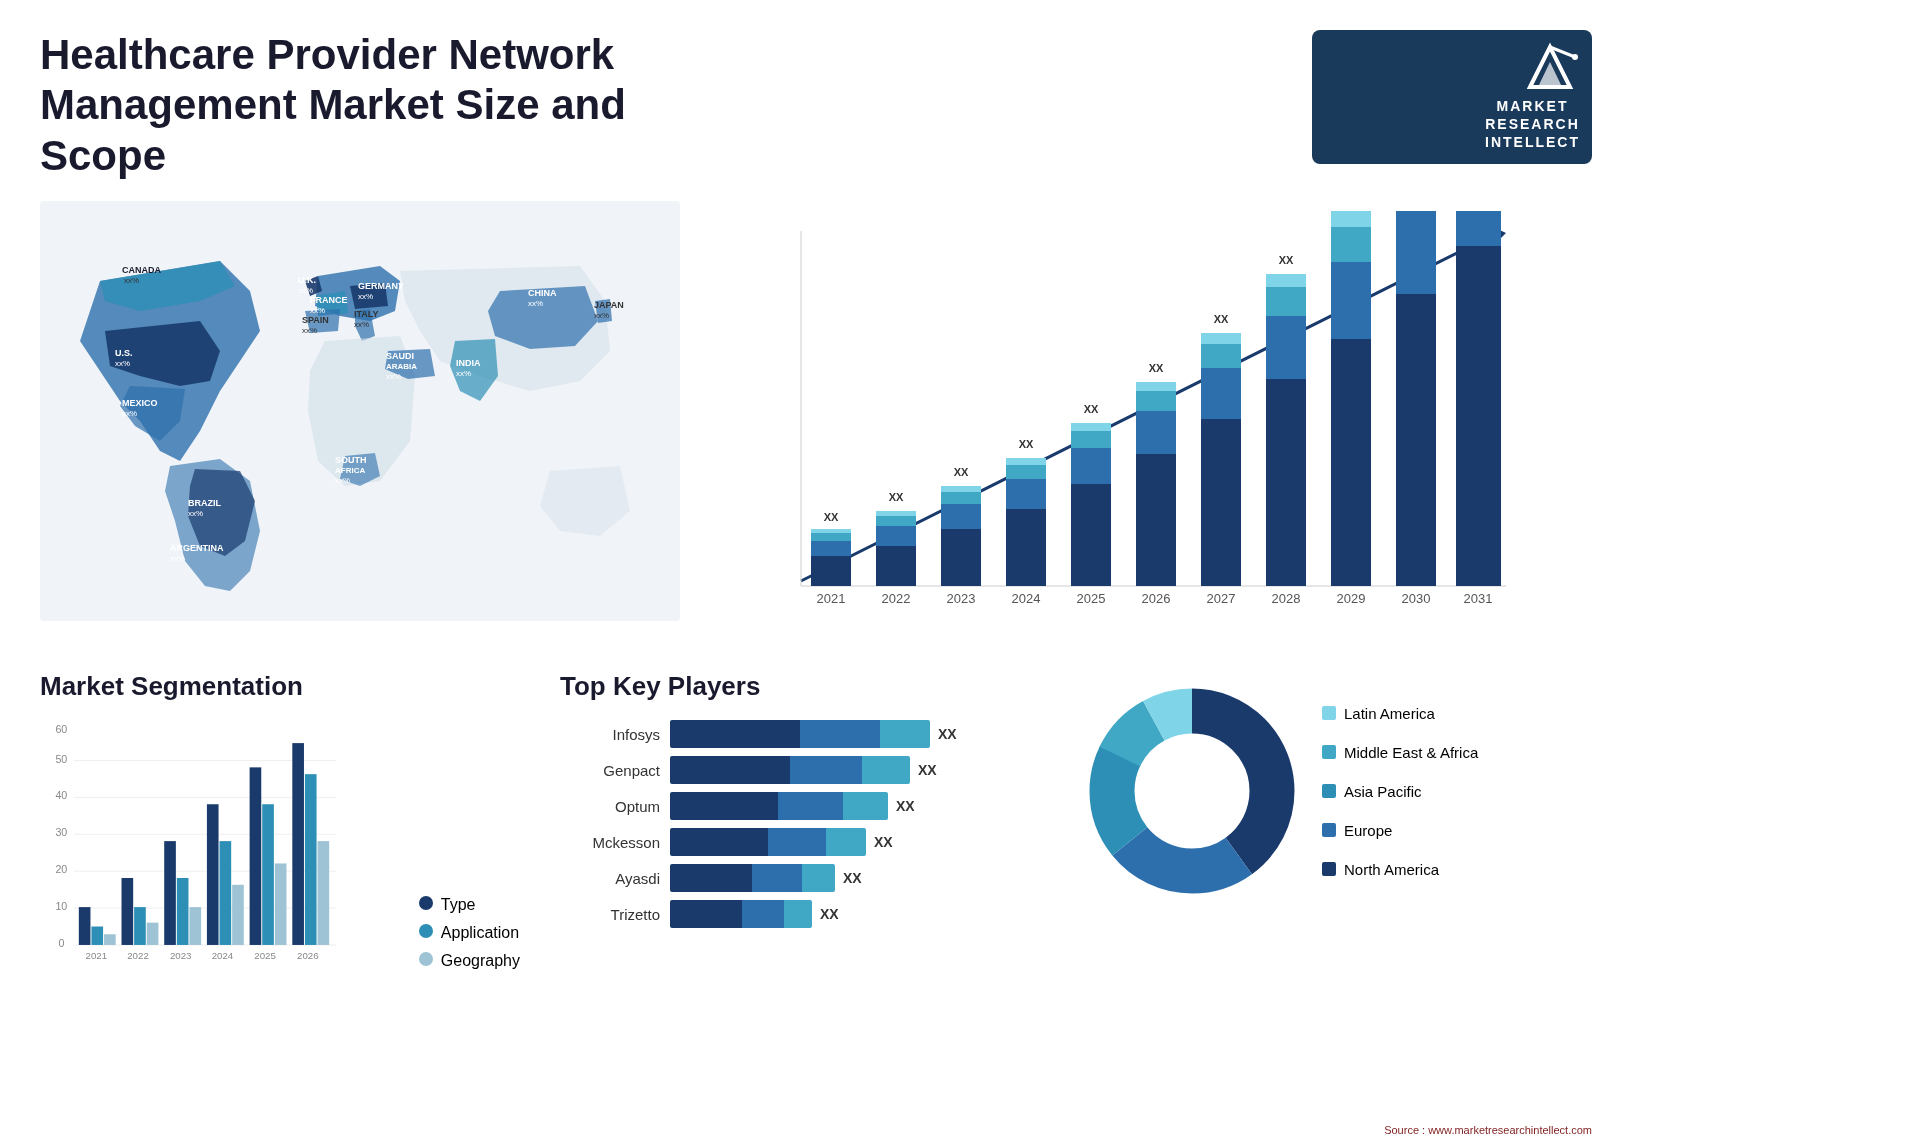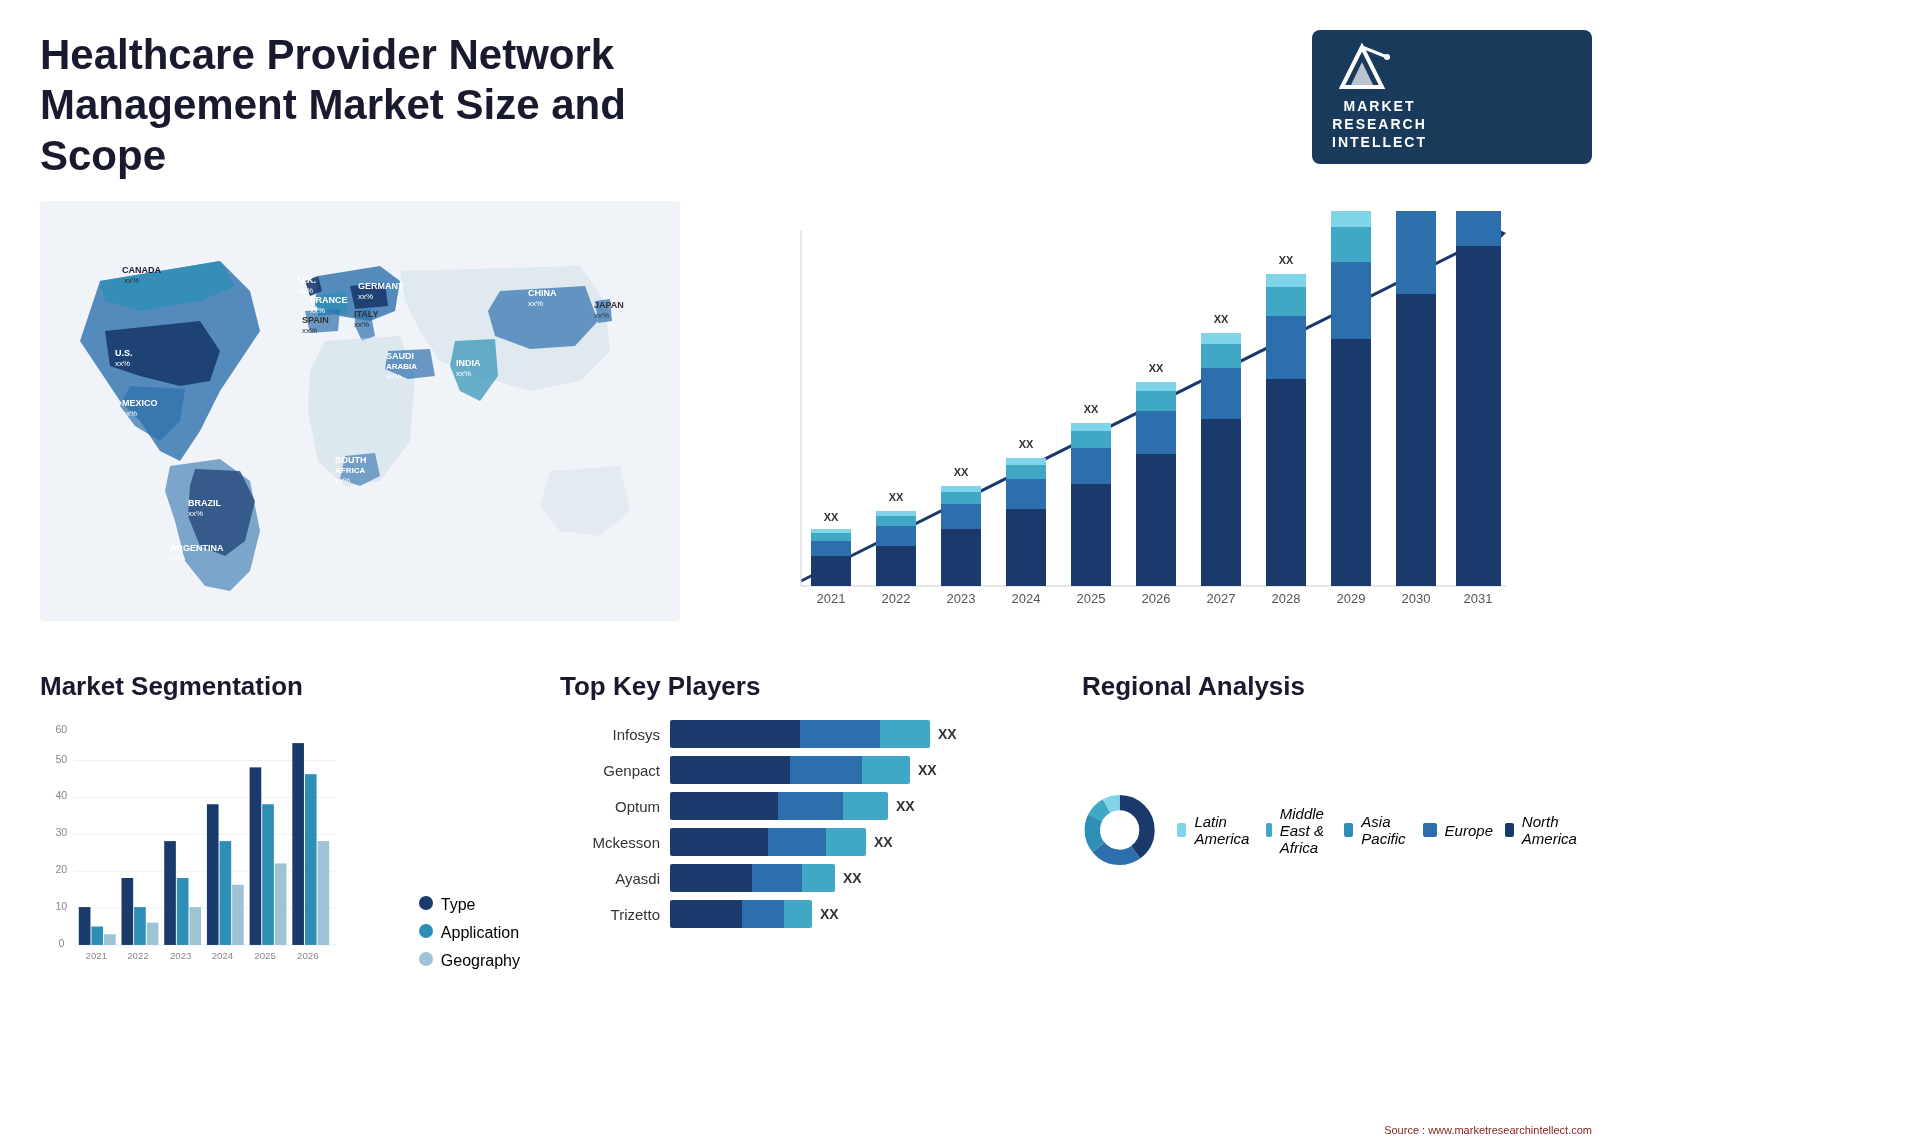--- a/index.html
+++ b/index.html
@@ -30,24 +30,24 @@
       font-size: 42px;
       font-weight: 600;
       color: #1a1a2e;
       max-width: 700px;
       line-height: 1.2;
     }
 
     .logo-area {
       display: flex;
       flex-direction: column;
-      align-items: flex-start;
+      align-items: flex-end;
       background: #1a3a5c;
       color: white;
-      padding: 12px 20px;
+      padding: 12px 12px;
       border-radius: 8px;
       width: 280px;
     }
 
     .logo-icon {
       width: 60px;
       height: 50px;
       margin-bottom: 5px;
     }
 
@@ -135,23 +135,22 @@
 
     .regional-content {
       display: flex;
       align-items: center;
       gap: 20px;
       margin-top: 10px;
     }
 
     .regional-legend {
       display: flex;
-      flex-direction: row;
-      gap: 12px;
-      font-style: italic;
+      flex-direction: column;
+      gap: 22px;
     }
 
     .regional-legend-item {
       display: flex;
       align-items: center;
       gap: 8px;
       font-size: 15px;
     }
 
     .regional-dot {
@@ -535,21 +534,20 @@
                 <div class="player-bar-seg3" style="width:28px;"></div>
               </div>
               <span class="player-value">XX</span>
             </div>
           </div>
 
         </div>
       </div>
 
       <div style="padding:0 10px;">
-        <h2 class="section-title">Regional Analysis</h2>
         <div class="regional-content">
 
           <svg width="220" height="220" viewBox="0 0 220 220">
 
             <circle cx="110" cy="110" r="80" fill="none" stroke="#1a3a6c" stroke-width="45" stroke-dasharray="201 503" stroke-dashoffset="0" transform="rotate(-90 110 110)"></circle>
 
             <circle cx="110" cy="110" r="80" fill="none" stroke="#2d6fad" stroke-width="45" stroke-dasharray="121 503" stroke-dashoffset="-201" transform="rotate(-90 110 110)"></circle>
 
             <circle cx="110" cy="110" r="80" fill="none" stroke="#2d8fb5" stroke-width="45" stroke-dasharray="91 503" stroke-dashoffset="-322" transform="rotate(-90 110 110)"></circle>
 

